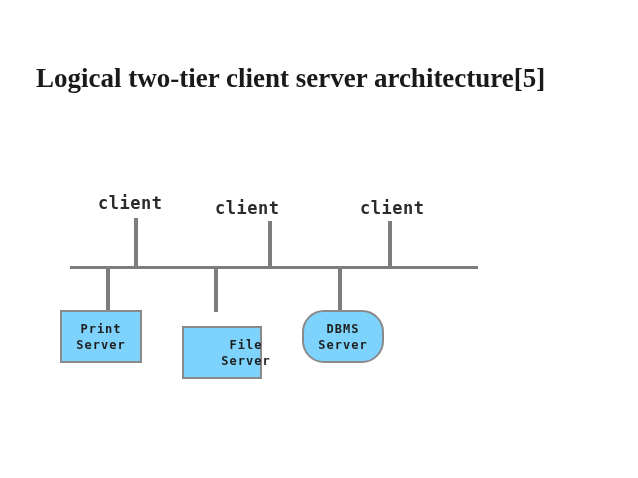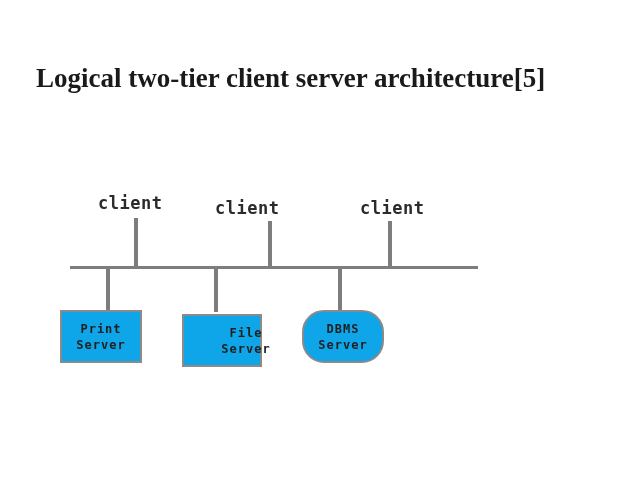--- a/index.html
+++ b/index.html
@@ -63,21 +63,21 @@
     color: #2b2b2b;
     white-space: nowrap;
     letter-spacing: 0.5px;
   }
 
   
   .server-box {
     position: absolute;
     box-sizing: border-box;
     border: 2px solid #8a8a8a;
-    background: #0ea5e9;
+    background: #7dd3fc;
     display: flex;
     flex-direction: column;
     align-items: center;
     justify-content: center;
   }
   .server-box .line {
     font-family: "DejaVu Sans Mono", "Liberation Mono", monospace;
     font-size: 12px;
     line-height: 16px;
     color: #1f1f1f;
@@ -105,21 +105,21 @@
     <div class="client-label" style="left:360px; top:158px;">client</div>
     <div class="stub" style="left:388px; top:181px; height:46px;"></div>
 
     <div class="stub" style="left:106px; top:228px; height:44px;"></div>
     <div class="server-box" style="left:60px; top:270px; width:82px; height:53px;">
       <span class="line">Print</span>
       <span class="line">Server</span>
     </div>
 
     <div class="stub" style="left:214px; top:228px; height:44px;"></div>
-    <div class="server-box" style="left:182px; top:274px; width:80px; height:53px;padding-left:48px;">
+    <div class="server-box" style="left:182px; top:286px; width:80px; height:53px;padding-left:48px;">
       <span class="line">File</span>
       <span class="line">Server</span>
     </div>
 
     <div class="stub" style="left:338px; top:228px; height:44px;"></div>
     <div class="server-box" style="left:302px; top:270px; width:82px; height:53px;border-radius:22px;">
       <span class="line">DBMS</span>
       <span class="line">Server</span>
     </div>
 

